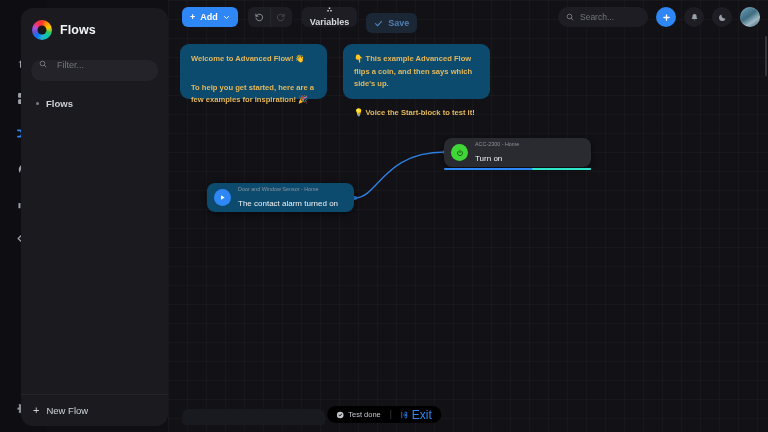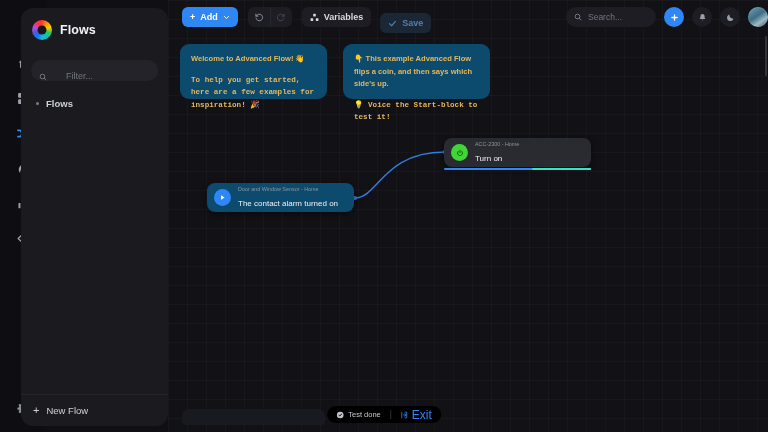--- a/index.html
+++ b/index.html
@@ -49,21 +49,21 @@
     position: relative; flex: none;
   }
   .logo::after {
     content:""; position:absolute; left:50%; top:50%; width:9px; height:9px;
     transform: translate(-50%,-50%); border-radius:50%; background:#17171b;
   }
   .panel-title { color: #f2f3f5; font-size: 12.5px; font-weight: bold; letter-spacing: .1px; }
 
   .panel-body { padding: 0 10px; margin-top: 10px; flex: 1; }
   .filter {
-    display: flex; align-items: flex-end; gap: 19px;
+    display: flex; align-items: flex-start; gap: 10px;
     background: #232329; border-radius: 14px; height: 21px; padding: 0 8px;
   }
   .filter span.ph { color: #72767e; font-size: 9px; }
   .tree { margin-top: 14px; }
   .tree-item {
     display: flex; align-items: center; gap: 7px;
     color: #cdd1d6; font-size: 9.5px; font-weight: bold;
     padding: 3px 0 3px 5px; border-radius: 5px; cursor: pointer;
   }
   .bullet { width: 3px; height: 3px; border-radius: 50%; background: #787d86; flex: none; }
@@ -80,24 +80,24 @@
   .btn {
     display: inline-flex; align-items: center; gap: 5px; height: 20px;
     border-radius: 6px; font-size: 9px; font-weight: bold; cursor: pointer;
     padding: 0 8px; white-space: nowrap;
   }
   .btn-add { background: #2f87f5; color: #fff; margin-left: 6px; }
   .btn-group { display: inline-flex; background: #1d1d23; border-radius: 6px; height: 20px; margin-left: 10px; overflow: hidden; }
   .btn-sq { width: 22px; display: flex; align-items: center; justify-content: center; color: #9096a0; cursor: pointer; }
   .btn-sq.dim { color: #4a4e56; }
   .btn-sq + .btn-sq { border-left: 1px solid #26262d; }
-  .btn-vars { background: #1d1d23; color: #d7dadf; margin-left: 10px; }
+  .btn-vars { background: #1d1d23; color: #d7dadf; margin-left: 10px; flex-direction: column; }
   .btn-save { background: #1b2735; color: #4f7fb5; margin-left: 9px; margin-top: 12px; }
 
-  .right-tools { margin-left: auto; display: flex; align-items: center; gap: 8px; }
+  .right-tools { margin-left: auto; display: flex; align-items: center; gap: 8px; padding-right: 8px; }
   .search {
     display: flex; align-items: center; gap: 6px; width: 90px; height: 20px;
     background: #1d1d23; border-radius: 11px; padding: 0 8px;
   }
   .search .ph { color: #72767e; font-size: 8.5px; }
   .round { width: 20px; height: 20px; border-radius: 50%; display: flex; align-items: center; justify-content: center; cursor: pointer; }
   .round.blue { background: #2f87f5; color: #fff; }
   .round.dark { background: #1d1d23; color: #9aa0aa; }
   .avatar {
     width: 20px; height: 20px; border-radius: 50%; overflow: hidden; flex: none; cursor: pointer;
@@ -107,21 +107,21 @@
 
   
   .notes { position: absolute; left: 180px; top: 44px; display: flex; gap: 16px; }
   .note {
     background: #0c4a6e; border-radius: 9px; padding: 9px 11px;
     font-size: 7.6px; line-height: 1.65; font-weight: bold;
   }
   .note.n1 { width: 147px; height: 55px; color: #e3b85c; }
   .note.n2 { width: 147px; height: 55px; color: #e3b85c; }
   .note.n3 { width: 148px; height: 55px; color: #e3b85c; }
-  .note p + p { margin-top: 8px; font-family: Liberation Mono, monospace; }
+  .note p + p { margin-top: 16px; }
   .emoji { font-size: 7.6px; }
 
   
   .node {
     position: absolute; border-radius: 8px; background: #2b2b31;
     display: flex; align-items: center; gap: 7px; padding: 6px 9px 6px 7px;
     box-shadow: 0 2px 7px rgba(0,0,0,.45); cursor: pointer;
   }
   .node-trigger { left: 207px; top: 183px; width: 147px; height: 29px; background: #0c4a6e; }
   .node-action  { left: 444px; top: 138px; width: 147px; height: 29px; background: #2a2a31; }

